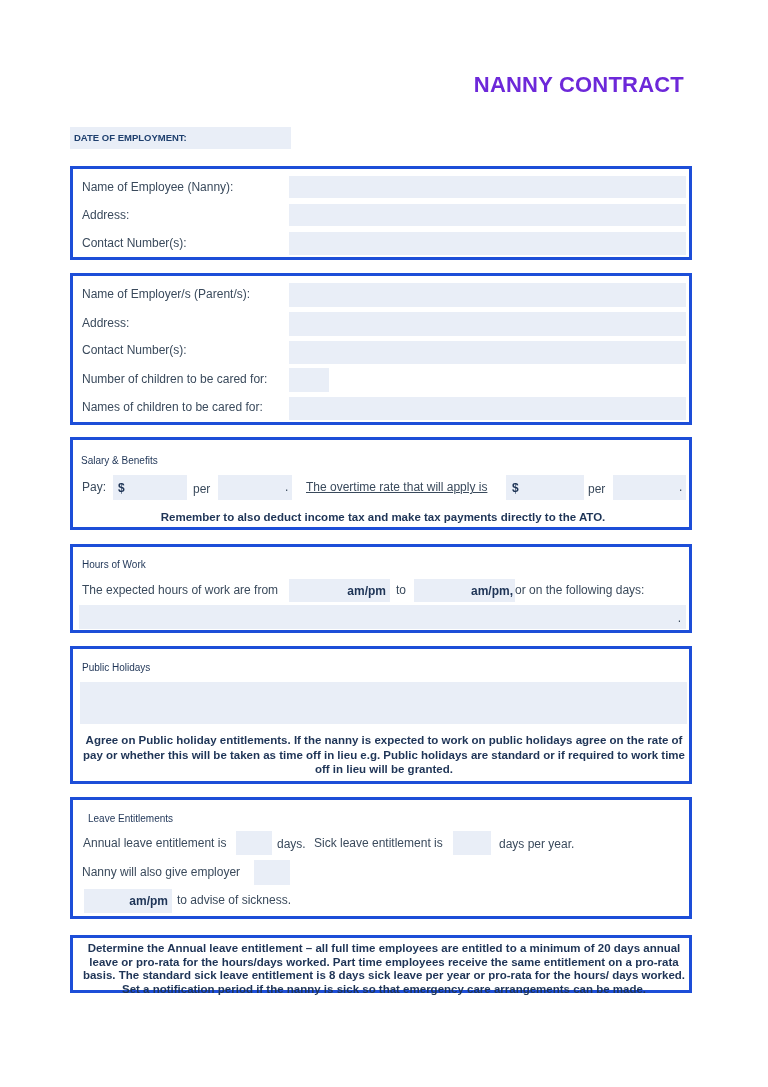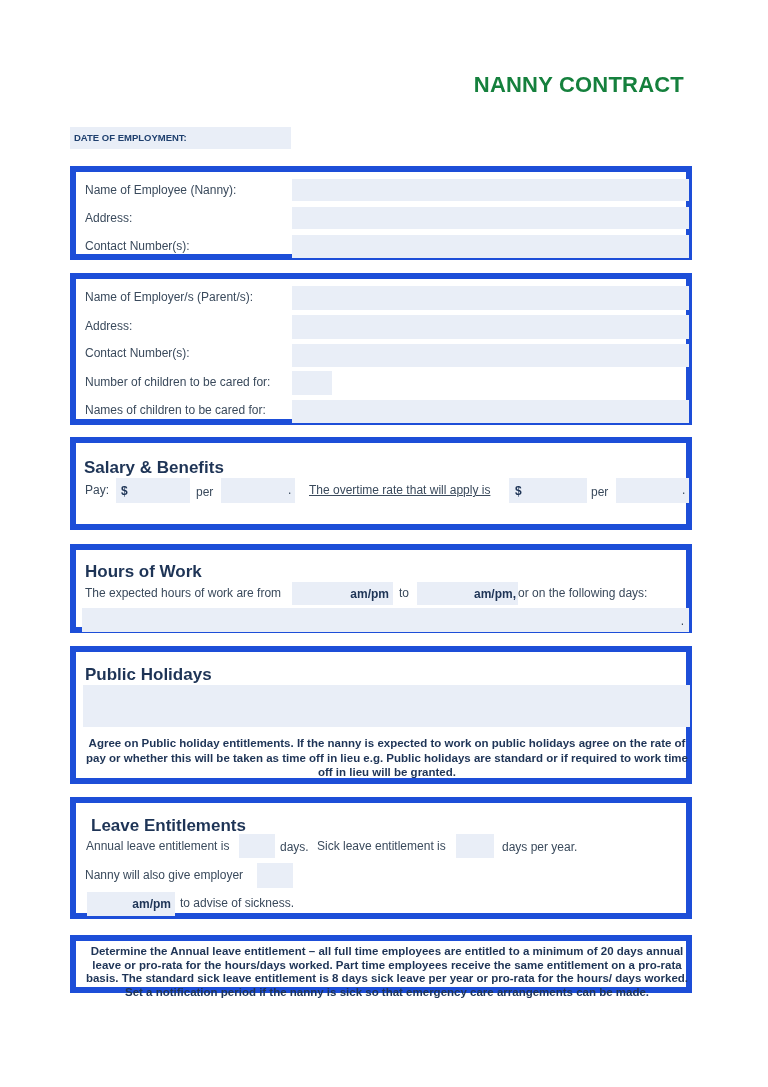--- a/index.html
+++ b/index.html
@@ -1,23 +1,23 @@
 <!DOCTYPE html>
 <html><head>
   <meta charset="utf-8">
   <style>
     html, body { margin:0; padding:0; background:#ffffff; }
     body { width:768px; height:1087px; position:relative; font-family:"Liberation Sans", sans-serif; color:#3a4a5c; overflow:hidden; }
-    .title { position:absolute; right:84px; top:72px; font-size:22px; font-weight:bold; color:#15803d; letter-spacing:0.2px; }
+    .title { position:absolute; right:84px; top:72px; font-size:22px; font-weight:bold; color:#6d28d9; letter-spacing:0.2px; }
     .date-bar { position:absolute; left:70px; top:127px; width:221px; height:22px; background:#e9eef7; }
     .date-label { position:absolute; left:4px; top:5px; font-size:9.5px; font-weight:bold; color:#1e3f6e; }
-    .box { position:absolute; left:70px; width:622px; border:6px solid #1d4ed8; box-sizing:border-box; background:#fff; }
+    .box { position:absolute; left:70px; width:622px; border:3px solid #1d4ed8; box-sizing:border-box; background:#fff; }
     .lbl { position:absolute; font-size:12px; color:#3a4a5c; white-space:nowrap; }
     .fld { position:absolute; background:#e9eef7; }
-    .head { position:absolute; font-size:17px; font-weight:bold; color:#1e3456; }
+    .head { position:absolute; font-size:10px; font-weight:normal; color:#1e3456; }
     .note { position:absolute; font-size:11.5px; font-weight:bold; color:#1e3456; text-align:center; line-height:14.5px; }
     .bold-in { position:absolute; font-size:12px; font-weight:bold; color:#1e3456; }
     .dot { position:absolute; font-size:12px; color:#3a4a5c; }
   </style>
 </head>
 <body>
 
 <div class="title">NANNY CONTRACT</div>
 
 <div class="date-bar">
@@ -57,20 +57,21 @@
     <span class="dot" style="left:67px;top:5px;">.</span>
   </div>
   <span class="lbl" style="left:233px;top:40px;text-decoration:underline;">The overtime rate that will apply is</span>
   <div class="fld" style="left:433px;top:35px;width:78px;height:25px;">
     <span class="bold-in" style="left:6px;top:6px;">$</span>
   </div>
   <span class="lbl" style="left:515px;top:42px;">per</span>
   <div class="fld" style="left:540px;top:35px;width:73px;height:25px;">
     <span class="dot" style="left:66px;top:5px;">.</span>
   </div>
+  <span class="note" style="left:0;width:620px;top:70px;">Remember to also deduct income tax and make tax payments directly to the ATO.</span>
 </div>
 
 <div class="box" style="top:544px;height:89px;">
   <span class="head" style="left:9px;top:12px;">Hours of Work</span>
   <span class="lbl" style="left:9px;top:36px;">The expected hours of work are from</span>
   <div class="fld" style="left:216px;top:32px;width:101px;height:23px;">
     <span class="bold-in" style="right:4px;top:5px;">am/pm</span>
   </div>
   <span class="lbl" style="left:323px;top:36px;">to</span>
   <div class="fld" style="left:341px;top:32px;width:101px;height:23px;">

